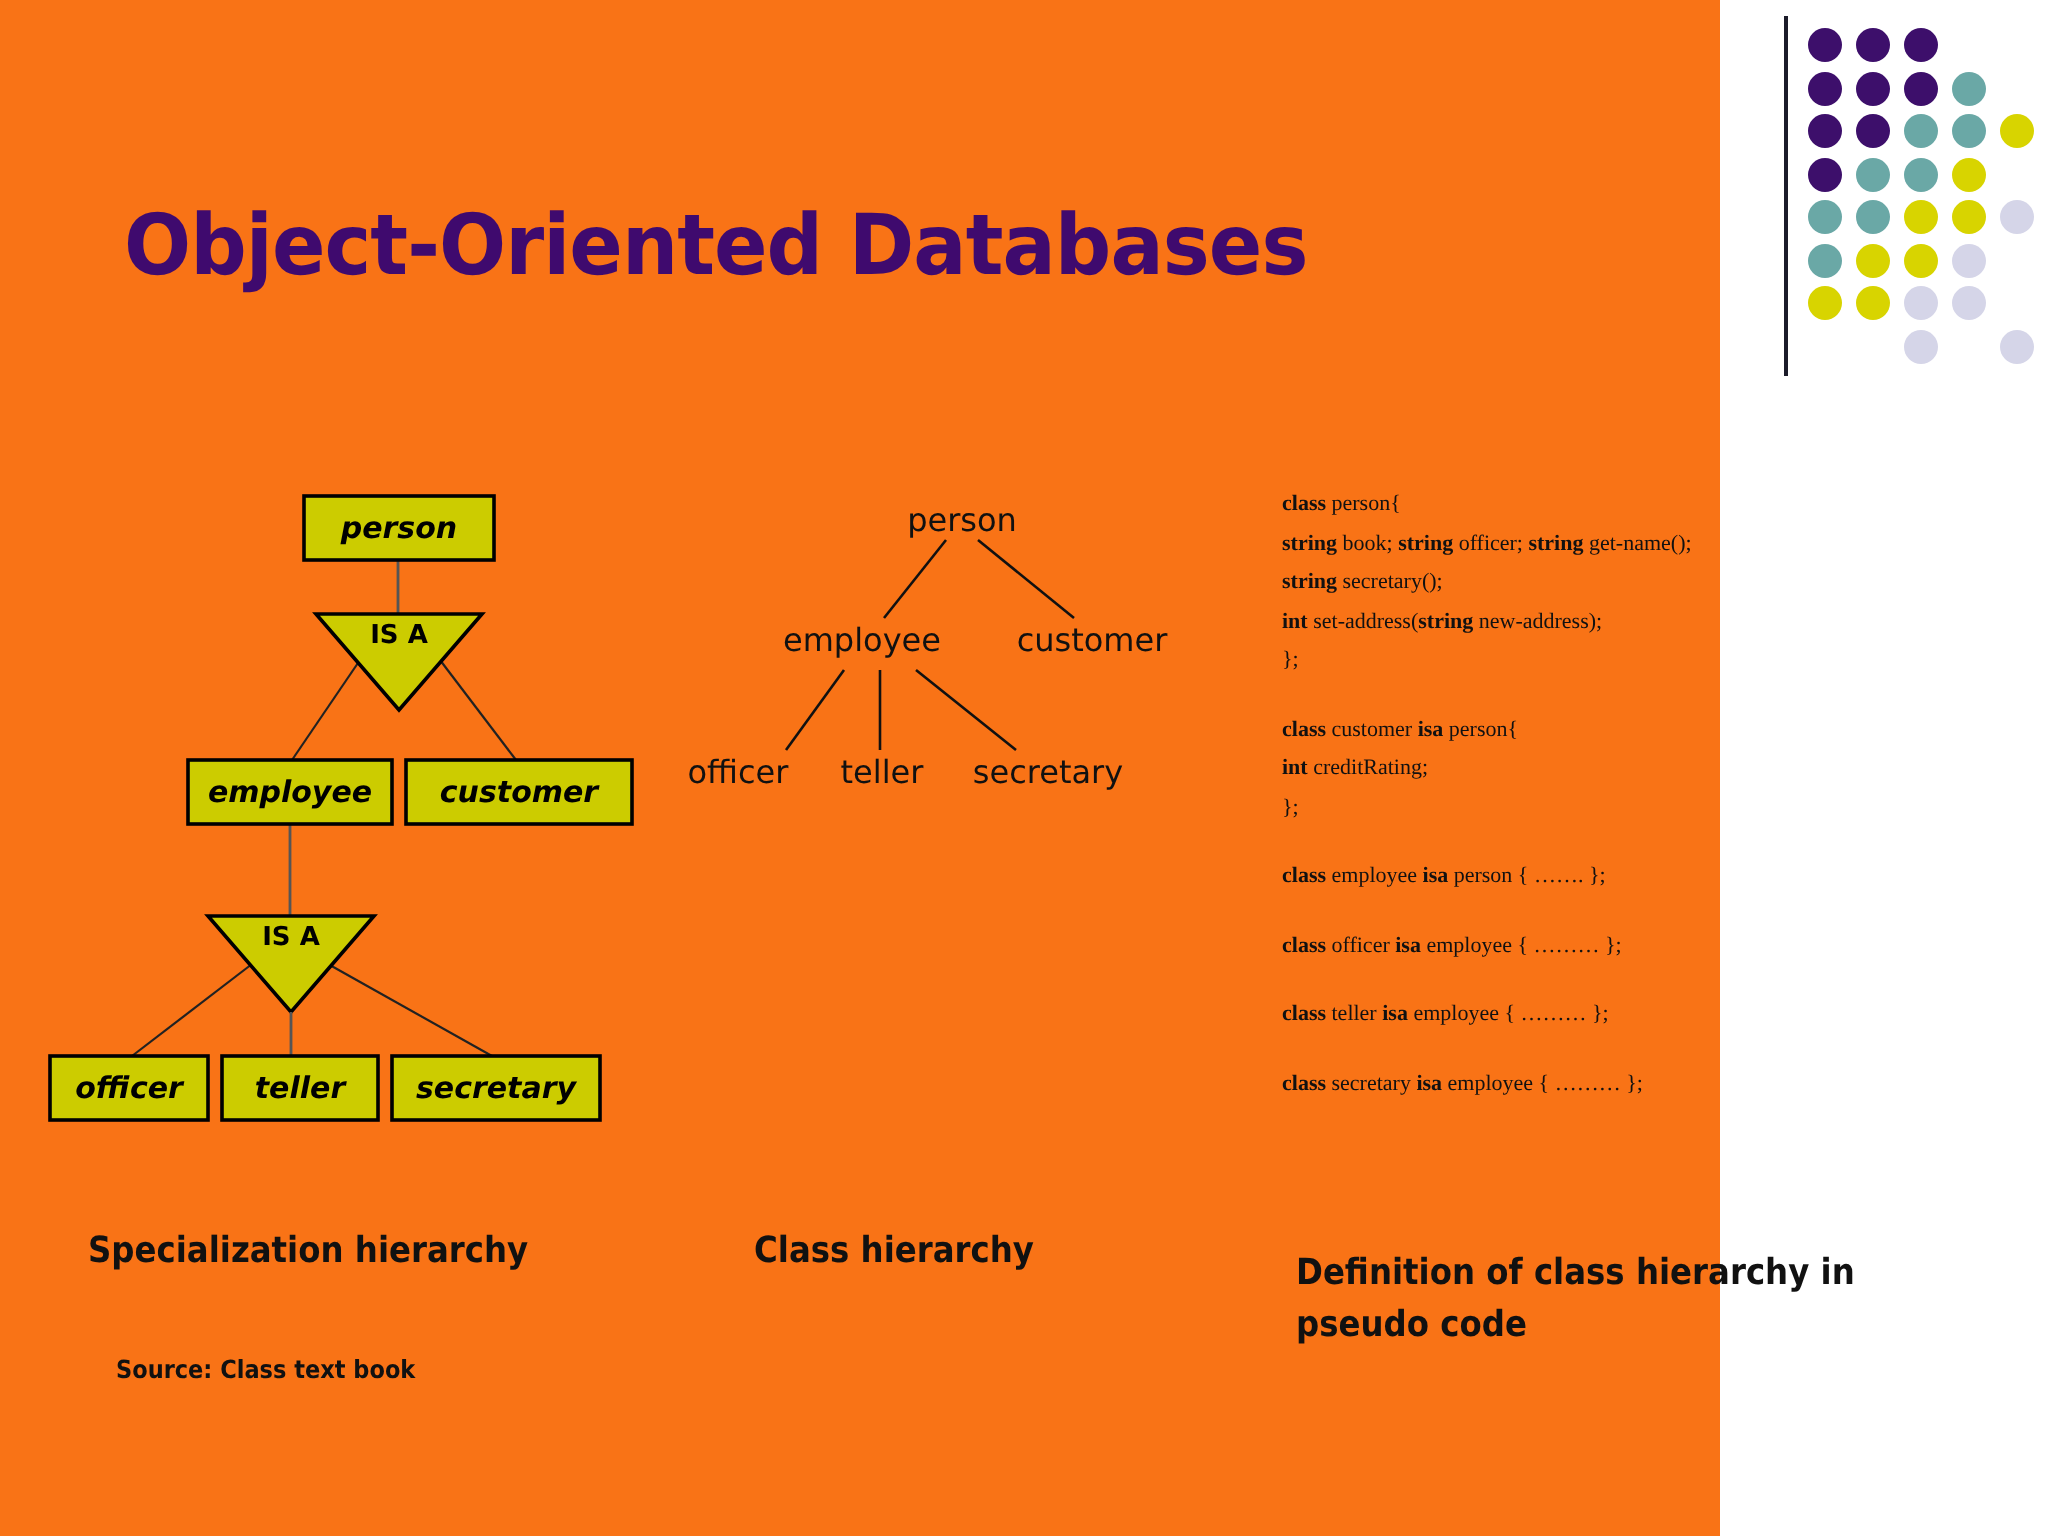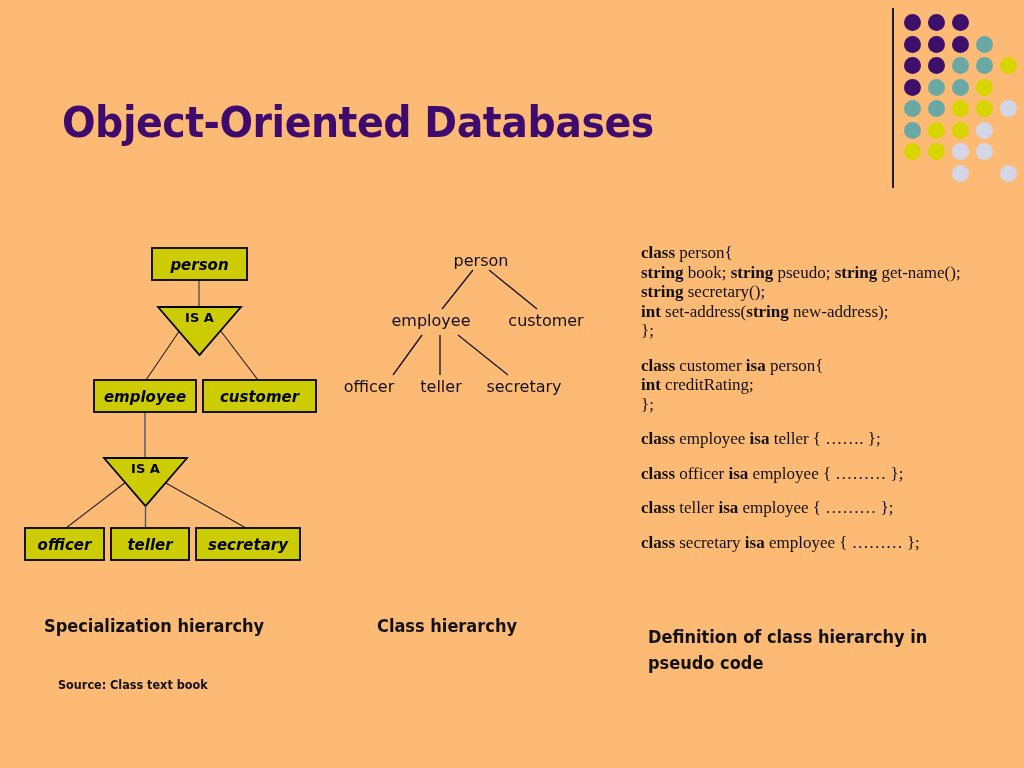--- a/index.html
+++ b/index.html
@@ -10,23 +10,23 @@
   body {
     width: 1024px;
     height: 768px;
     position: relative;
     overflow: hidden;
     font-family: "DejaVu Sans", sans-serif;
   }
   #slide {
     position: absolute;
     left: 0; top: 0;
-    width: 1024px;
+    width: 860px;
     height: 768px;
-    background: #fdba74;
+    background: #f97316;
   }
 
   
   #slide-title {
     position: absolute;
     left: 62px;
     top: 98px;
     font-family: "DejaVu Sans", sans-serif;
     font-size: 42px;
     font-weight: bold;
@@ -100,21 +100,21 @@
     dominant-baseline: middle;
   }
 
   
   #code-block {
     position: absolute;
     left: 641px;
     top: 243px;
     width: 370px;
     font-family: "Liberation Serif", "DejaVu Serif", serif;
-    font-size: 17px;
+    font-size: 11px;
     line-height: 19.5px;
     color: #111111;
   }
   #code-block p {
     margin: 0 0 15px 0;
   }
   #code-block p:last-child { margin-bottom: 0; }
   #code-block b { font-weight: bold; }
 
   
@@ -262,23 +262,23 @@
 
     <text class="tree-text" x="151" y="26">person</text>
     <text class="tree-text" x="101" y="86">employee</text>
     <text class="tree-text" x="216" y="86">customer</text>
     <text class="tree-text" x="39" y="152">officer</text>
     <text class="tree-text" x="111" y="152">teller</text>
     <text class="tree-text" x="194" y="152">secretary</text>
   </svg>
 
   <div id="code-block">
-      <p><b>class</b><span> person{</span><br><b>string</b><span> book; </span><b>string</b><span> pseudo; </span><b>string</b><span> get-name();</span><br><b>string</b><span> secretary();</span><br><b>int</b><span> set-address(</span><b>string</b><span> new-address);</span><br><span>};</span></p>
+      <p><b>class</b><span> person{</span><br><b>string</b><span> book; </span><b>string</b><span> officer; </span><b>string</b><span> get-name();</span><br><b>string</b><span> secretary();</span><br><b>int</b><span> set-address(</span><b>string</b><span> new-address);</span><br><span>};</span></p>
       <p><b>class</b><span> customer </span><b>isa</b><span> person{</span><br><b>int</b><span> creditRating;</span><br><span>};</span></p>
-      <p><b>class</b><span> employee </span><b>isa</b><span> teller { ……. };</span></p>
+      <p><b>class</b><span> employee </span><b>isa</b><span> person { ……. };</span></p>
       <p><b>class</b><span> officer </span><b>isa</b><span> employee { ……… };</span></p>
       <p><b>class</b><span> teller </span><b>isa</b><span> employee { ……… };</span></p>
       <p><b>class</b><span> secretary </span><b>isa</b><span> employee { ……… };</span></p>
     </div>
 
   <div class="caption" id="caption-spec">Specialization hierarchy</div>
 
   <div class="caption" id="caption-class">Class hierarchy</div>
 
   <div class="caption" id="caption-code">Definition of class hierarchy in pseudo code</div>

